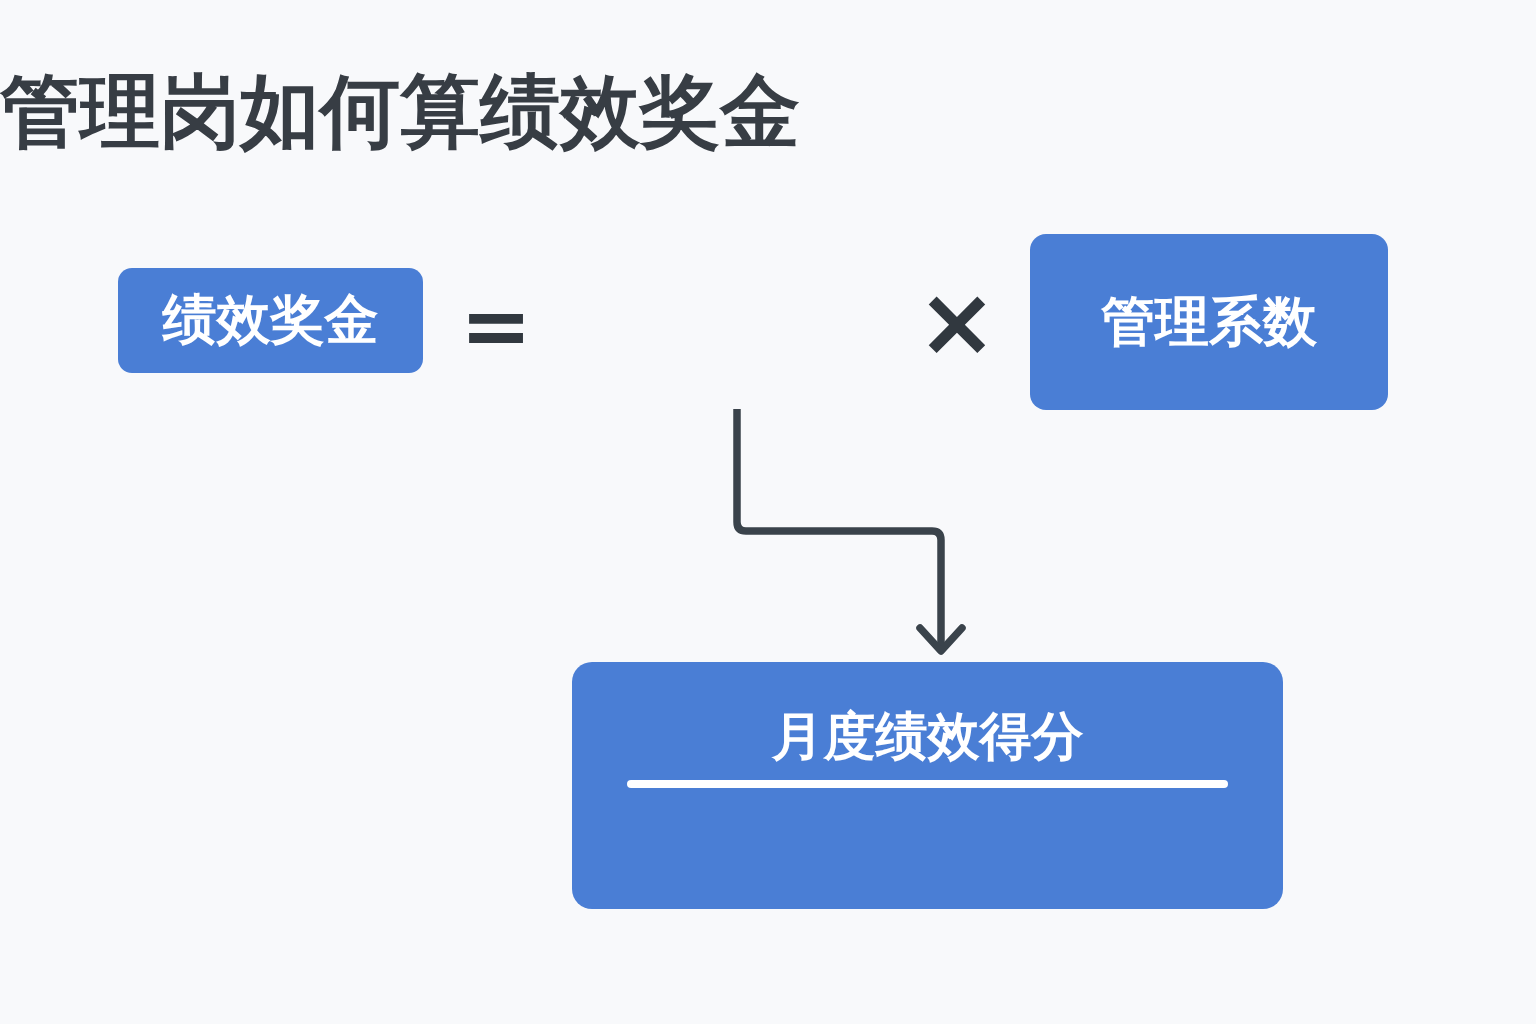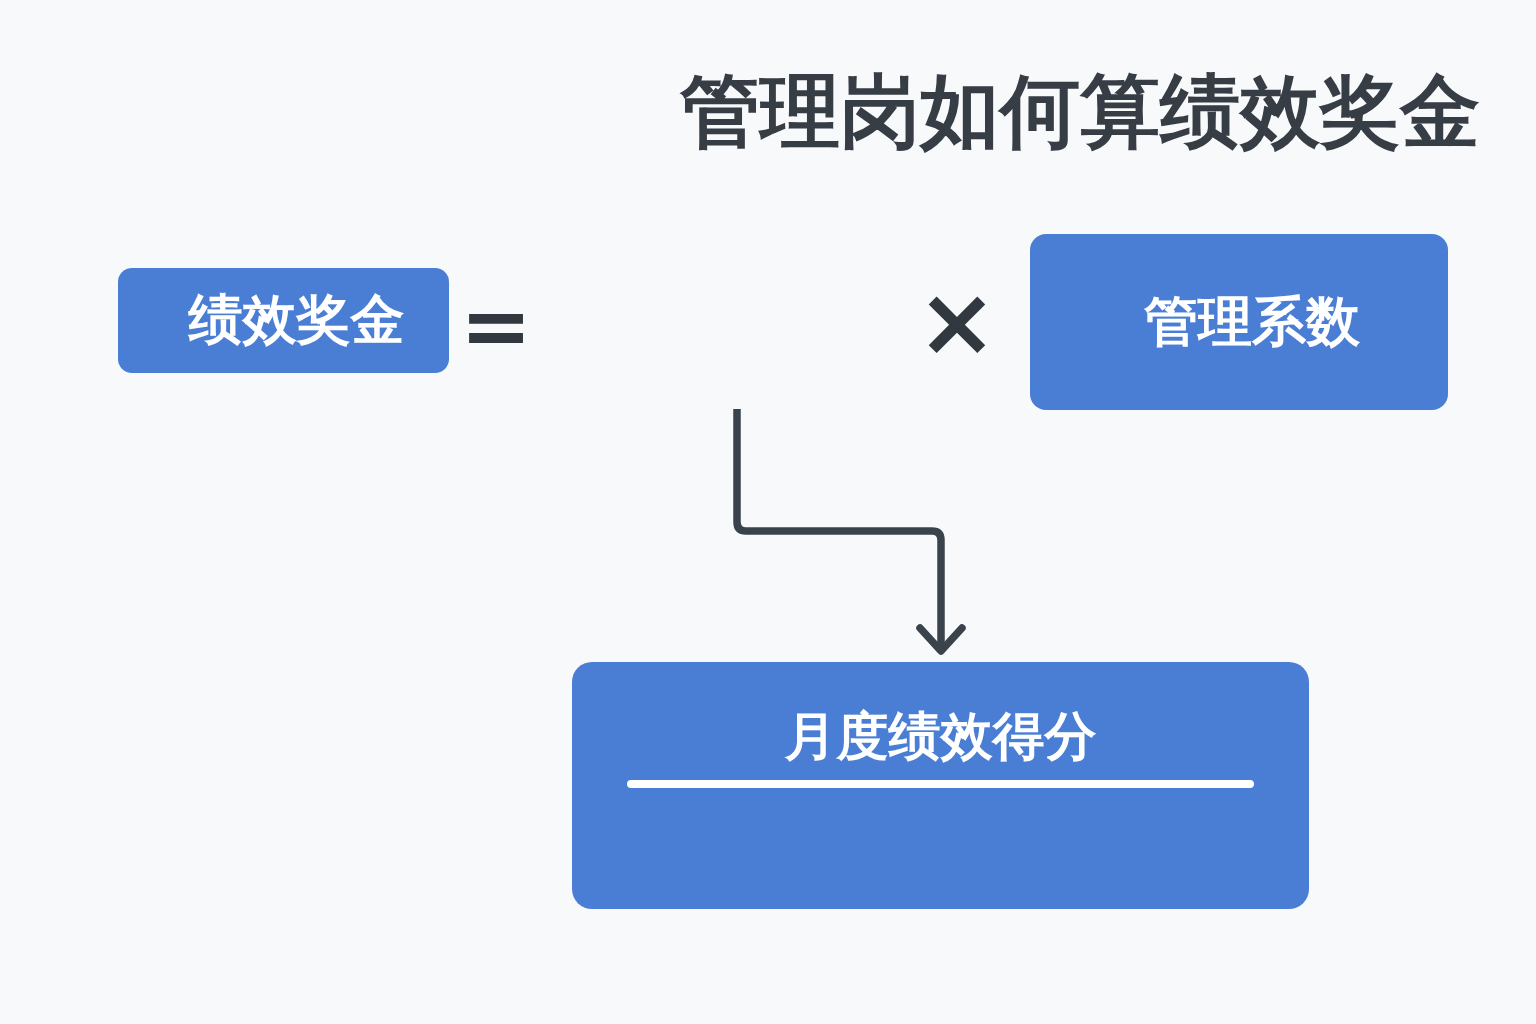--- a/index.html
+++ b/index.html
@@ -13,43 +13,42 @@
     width: 1536px;
     height: 1024px;
     background: #f8f9fb;
     overflow: hidden;
   }
   .title {
     position: absolute;
     left: 0;
     top: 68px;
     width: 1480px;
-    text-align: right;
+    text-align: left;
     font-size: 80px;
     line-height: 1.1;
     font-weight: bold;
     color: #373d44;
     letter-spacing: 0px;
     white-space: nowrap;
   }
   .node {
     position: absolute;
     background: #4a7ed5;
     border-radius: 16px;
     display: flex;
     align-items: center;
     justify-content: center;
     color: #ffffff;
     font-weight: bold;
     white-space: nowrap;
-    padding-left: 26px;
   }
   .node-result   { left: 118px;  top: 268px; width: 305px; height: 105px; font-size: 54px; border-radius: 14px; }
   .node-monthly  { left: 576px;  top: 237px; width: 312px; height: 171px; font-size: 58px; }
-  .node-coeff    { left: 1030px; top: 234px; width: 392px; height: 176px; font-size: 54px; }
+  .node-coeff    { left: 1030px; top: 234px; width: 358px; height: 176px; font-size: 54px; }
   .node-fraction { left: 572px;  top: 662px; width: 711px; height: 247px; border-radius: 20px; display: block; text-decoration: underline; }
 
   .operator {
     position: absolute;
     display: flex;
     align-items: center;
     justify-content: center;
     font-weight: bold;
     color: #31383f;
     font-family: "DejaVu Sans", sans-serif;

